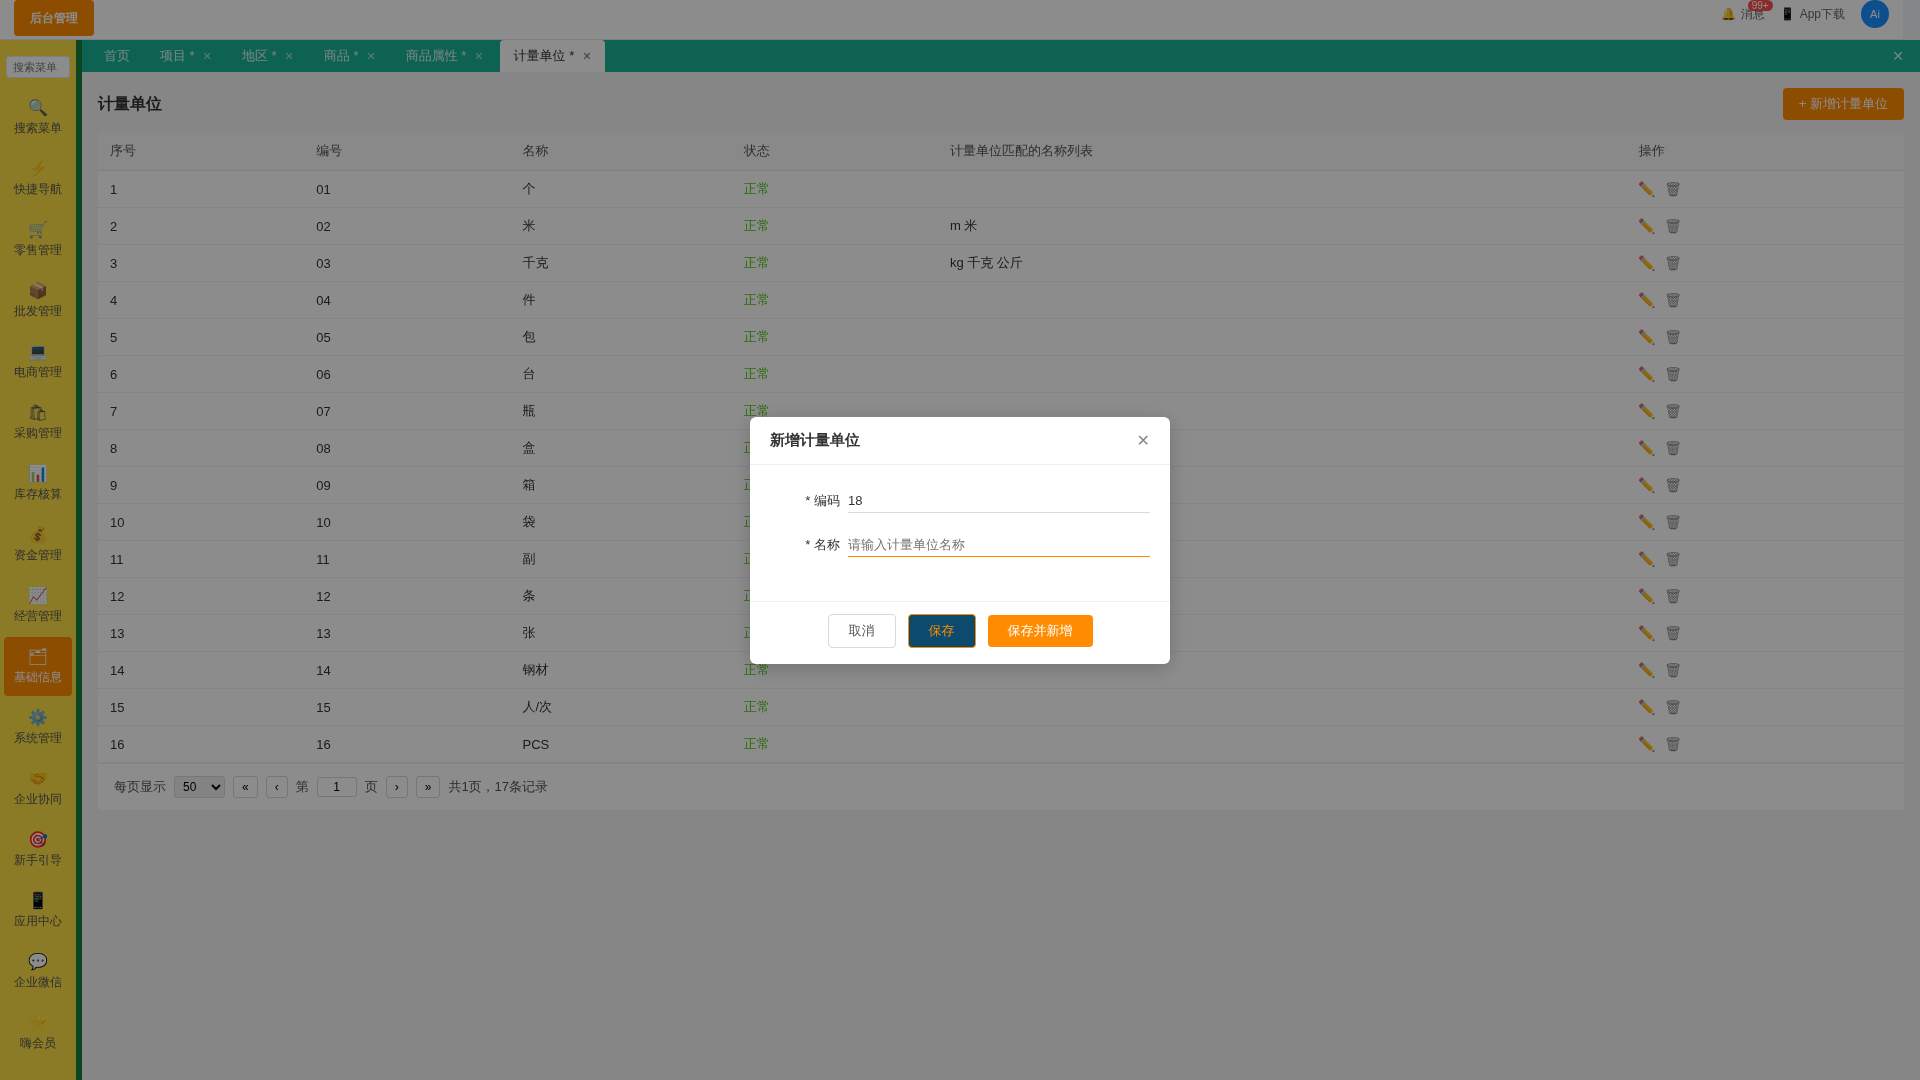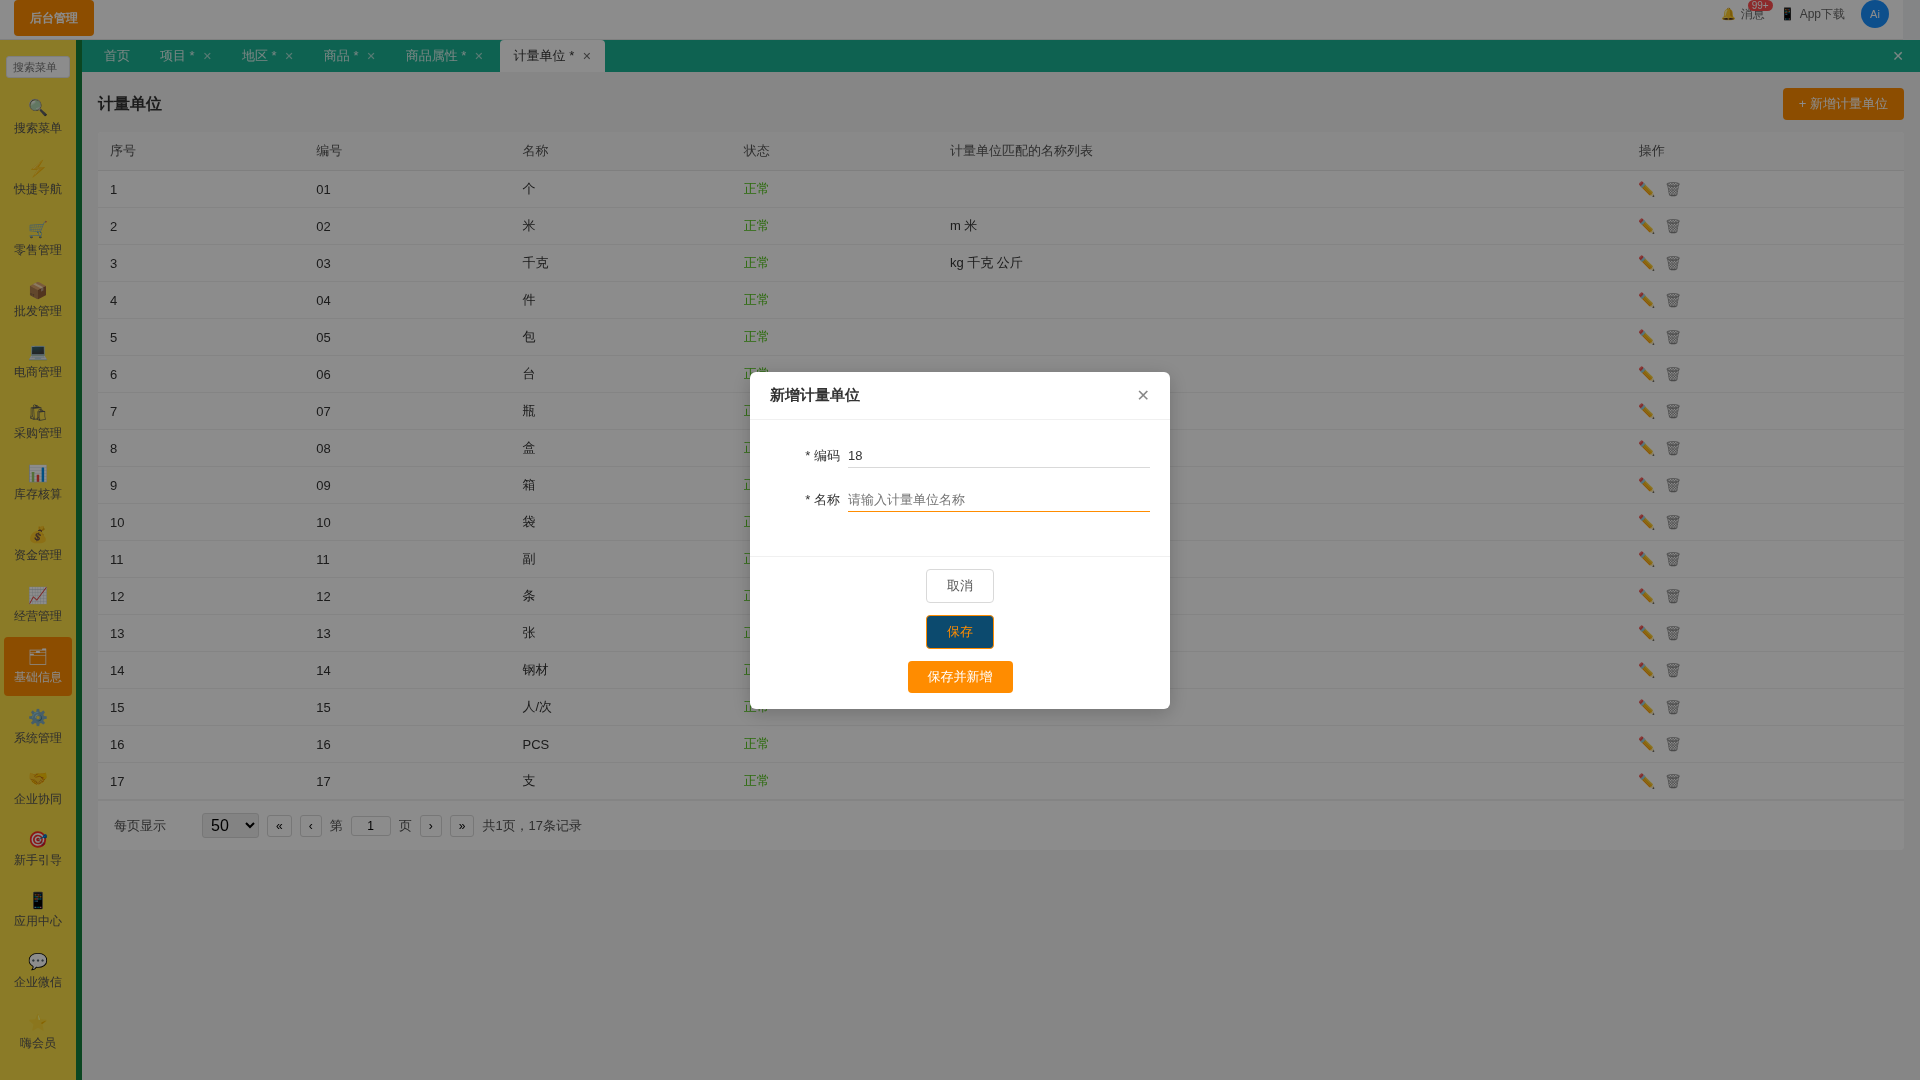--- a/index.html
+++ b/index.html
@@ -47,34 +47,34 @@
     th { padding: 10px 12px; text-align: left; color: #555; font-weight: 500; border-bottom: 1px solid #e8e8e8; white-space: nowrap; }
     td { padding: 9px 12px; border-bottom: 1px solid #f0f0f0; color: #333; }
     .status-normal { color: #52c41a; }
     .action-icons { display: flex; gap: 8px; align-items: center; }
     .action-icon { cursor: pointer; color: #888; font-size: 14px; }
 
     
     .pagination { display: flex; align-items: center; padding: 12px 16px; gap: 8px; font-size: 13px; color: #555; background: #fff; border-top: 1px solid #f0f0f0; }
     .page-btn { padding: 3px 8px; border: 1px solid #d9d9d9; border-radius: 3px; cursor: pointer; background: #fff; font-size: 12px; }
     .page-input { width: 40px; text-align: center; border: 1px solid #d9d9d9; border-radius: 3px; padding: 2px 4px; font-size: 12px; }
-    .page-select { border: 1px solid #d9d9d9; border-radius: 3px; padding: 2px 4px; font-size: 16px; margin-left: 28px; }
+    .page-select { border: 1px solid #d9d9d9; border-radius: 3px; padding: 2px 4px; font-size: 12px; }
 
     
     .modal-overlay { position: fixed; top: 0; left: 0; right: 0; bottom: 0; background: rgba(0,0,0,0.45); z-index: 1000; display: flex; align-items: center; justify-content: center; }
     .modal { background: #fff; border-radius: 6px; width: 420px; box-shadow: 0 4px 20px rgba(0,0,0,0.2); }
     .modal-header { padding: 14px 20px; border-bottom: 1px solid #f0f0f0; display: flex; align-items: center; justify-content: space-between; }
     .modal-title { font-size: 15px; font-weight: 600; color: #333; }
     .modal-close { cursor: pointer; color: #888; font-size: 16px; }
     .modal-body { padding: 24px 20px; }
     .form-row { display: flex; align-items: center; margin-bottom: 20px; }
     .form-label { width: 70px; text-align: right; font-size: 13px; color: #333; margin-right: 8px; }
     .form-input { flex: 1; border: none; border-bottom: 1px solid #d9d9d9; padding: 4px 0; font-size: 13px; outline: none; color: #333; }
     .form-input.active-input { border-bottom-color: #ff8c00; }
-    .modal-footer { padding: 12px 20px 16px; display: flex; align-items: center; justify-content: center; gap: 12px; border-top: 1px solid #f0f0f0; flex-direction: column; }
+    .modal-footer { padding: 12px 20px 16px; display: flex; align-items: center; justify-content: center; gap: 12px; border-top: 1px solid #f0f0f0; }
     .btn-cancel { padding: 7px 20px; border: 1px solid #d9d9d9; border-radius: 4px; background: #fff; cursor: pointer; font-size: 13px; color: #555; }
     .btn-save { padding: 7px 20px; border: 1px solid #ff8c00; border-radius: 4px; background: #0c4a6e; cursor: pointer; font-size: 13px; color: #ff8c00; }
     .btn-save-new { padding: 7px 20px; border: none; border-radius: 4px; background: #ff8c00; cursor: pointer; font-size: 13px; color: #fff; }
 
     
     .sidebar-search { padding: 8px 6px; }
     .sidebar-search input { width: 100%; border: 1px solid #e8e8e8; border-radius: 3px; padding: 4px 6px; font-size: 11px; }
   </style>
 </head>
 <body>
@@ -418,33 +418,20 @@
                   <div class="action-icons">
       <span class="action-icon">✏️</span>
       <span class="action-icon">🗑</span>
     </div>
                 </td>
               </tr>
               <tr>
                 <td>16</td>
                 <td>16</td>
                 <td>PCS</td>
-                <td><span class="status-normal">正常</span></td>
-                <td></td>
-                <td>
-                  <div class="action-icons">
-      <span class="action-icon">✏️</span>
-      <span class="action-icon">🗑</span>
-    </div>
-                </td>
-              </tr>
-              <tr>
-                <td>17</td>
-                <td>17</td>
-                <td>支</td>
                 <td><span class="status-normal">正常</span></td>
                 <td></td>
                 <td>
                   <div class="action-icons">
       <span class="action-icon">✏️</span>
       <span class="action-icon">🗑</span>
     </div>
                 </td>
               </tr>
             </tbody>

